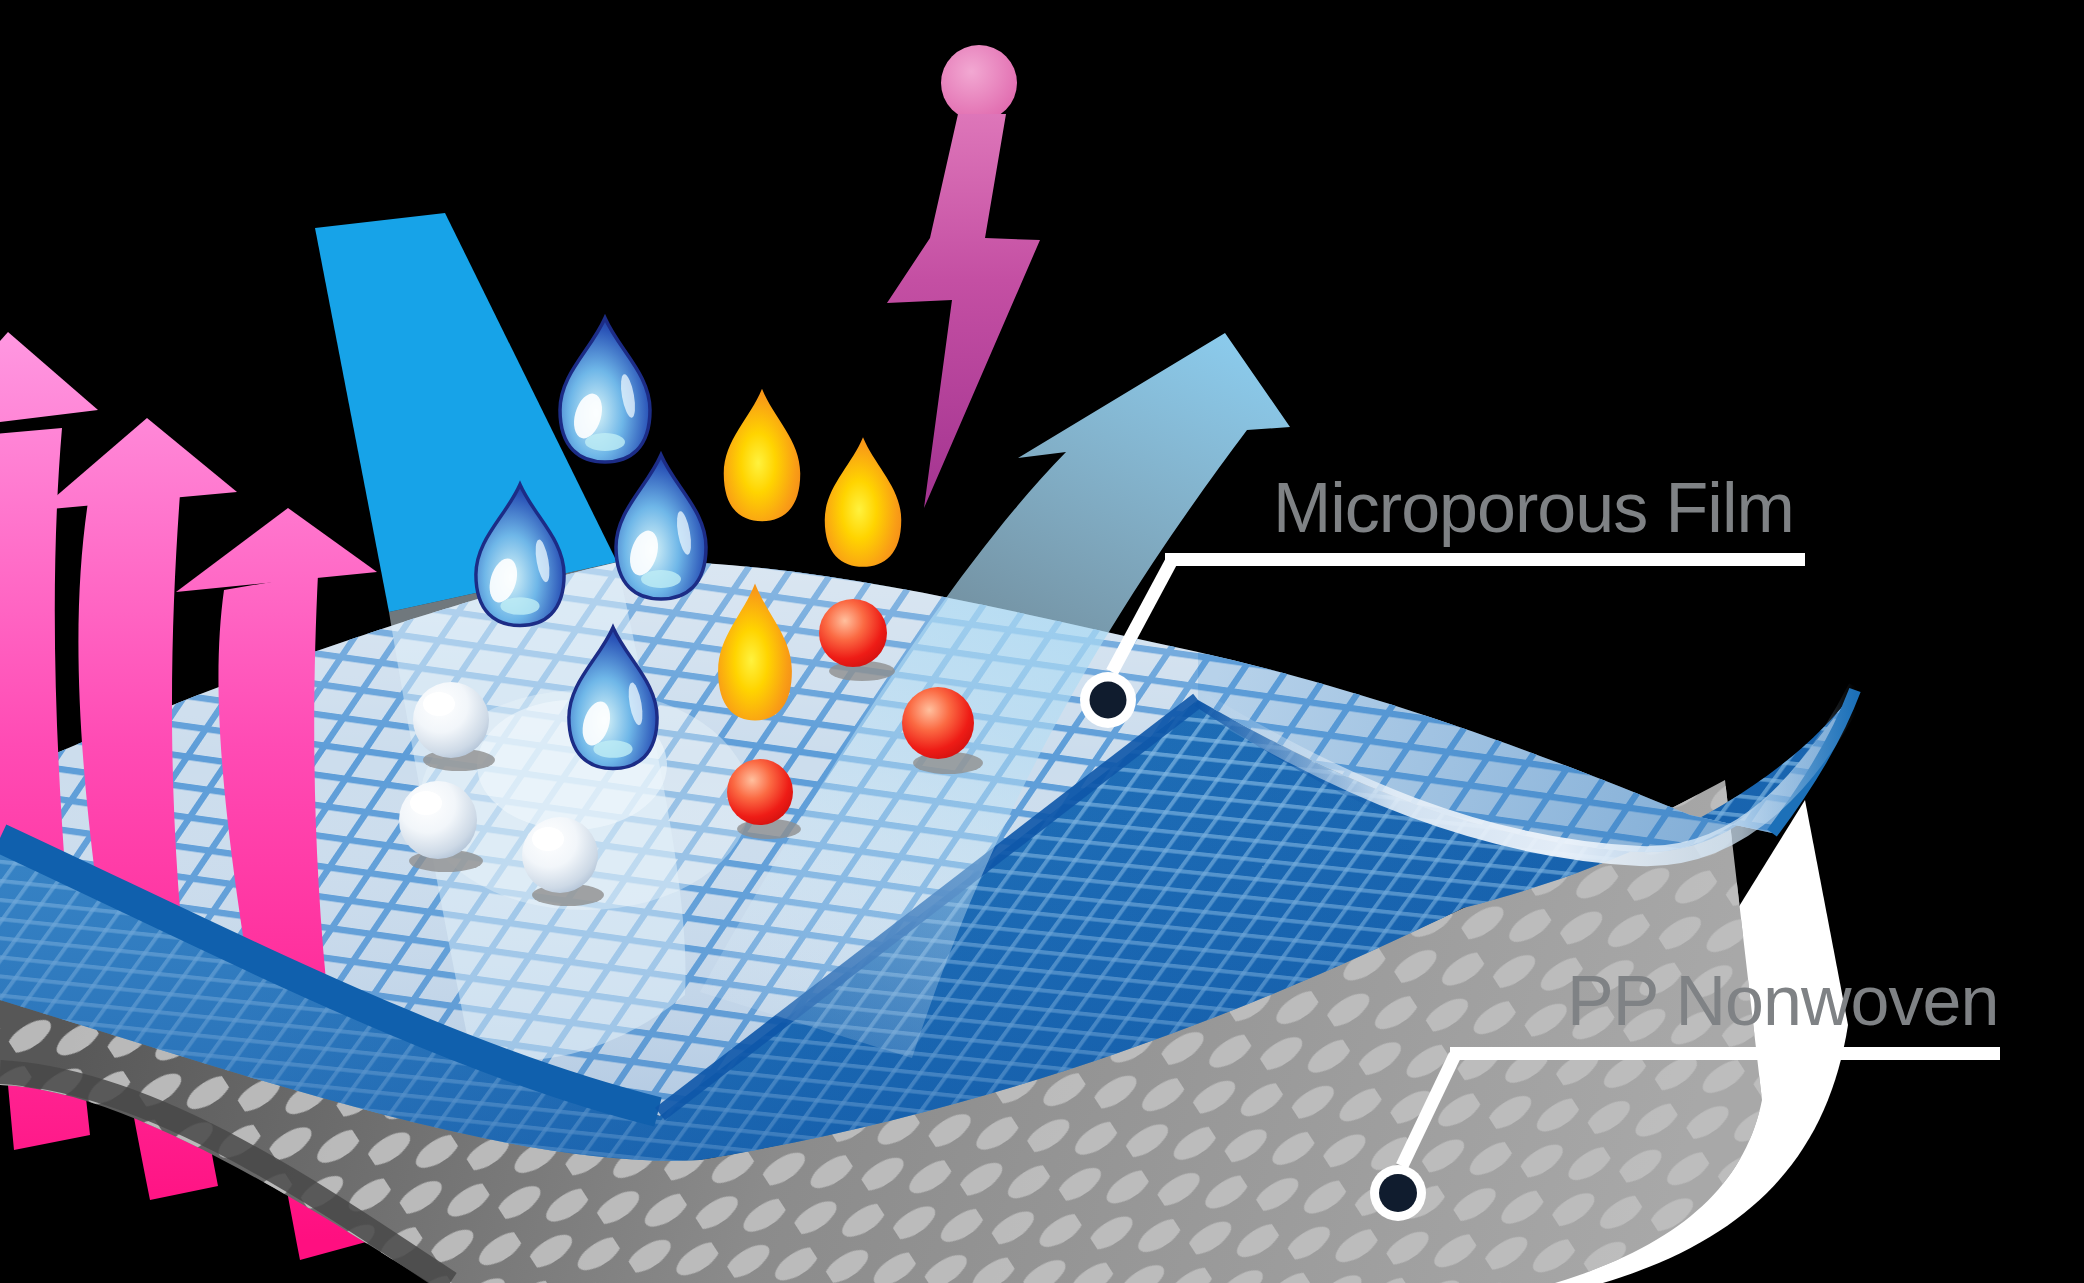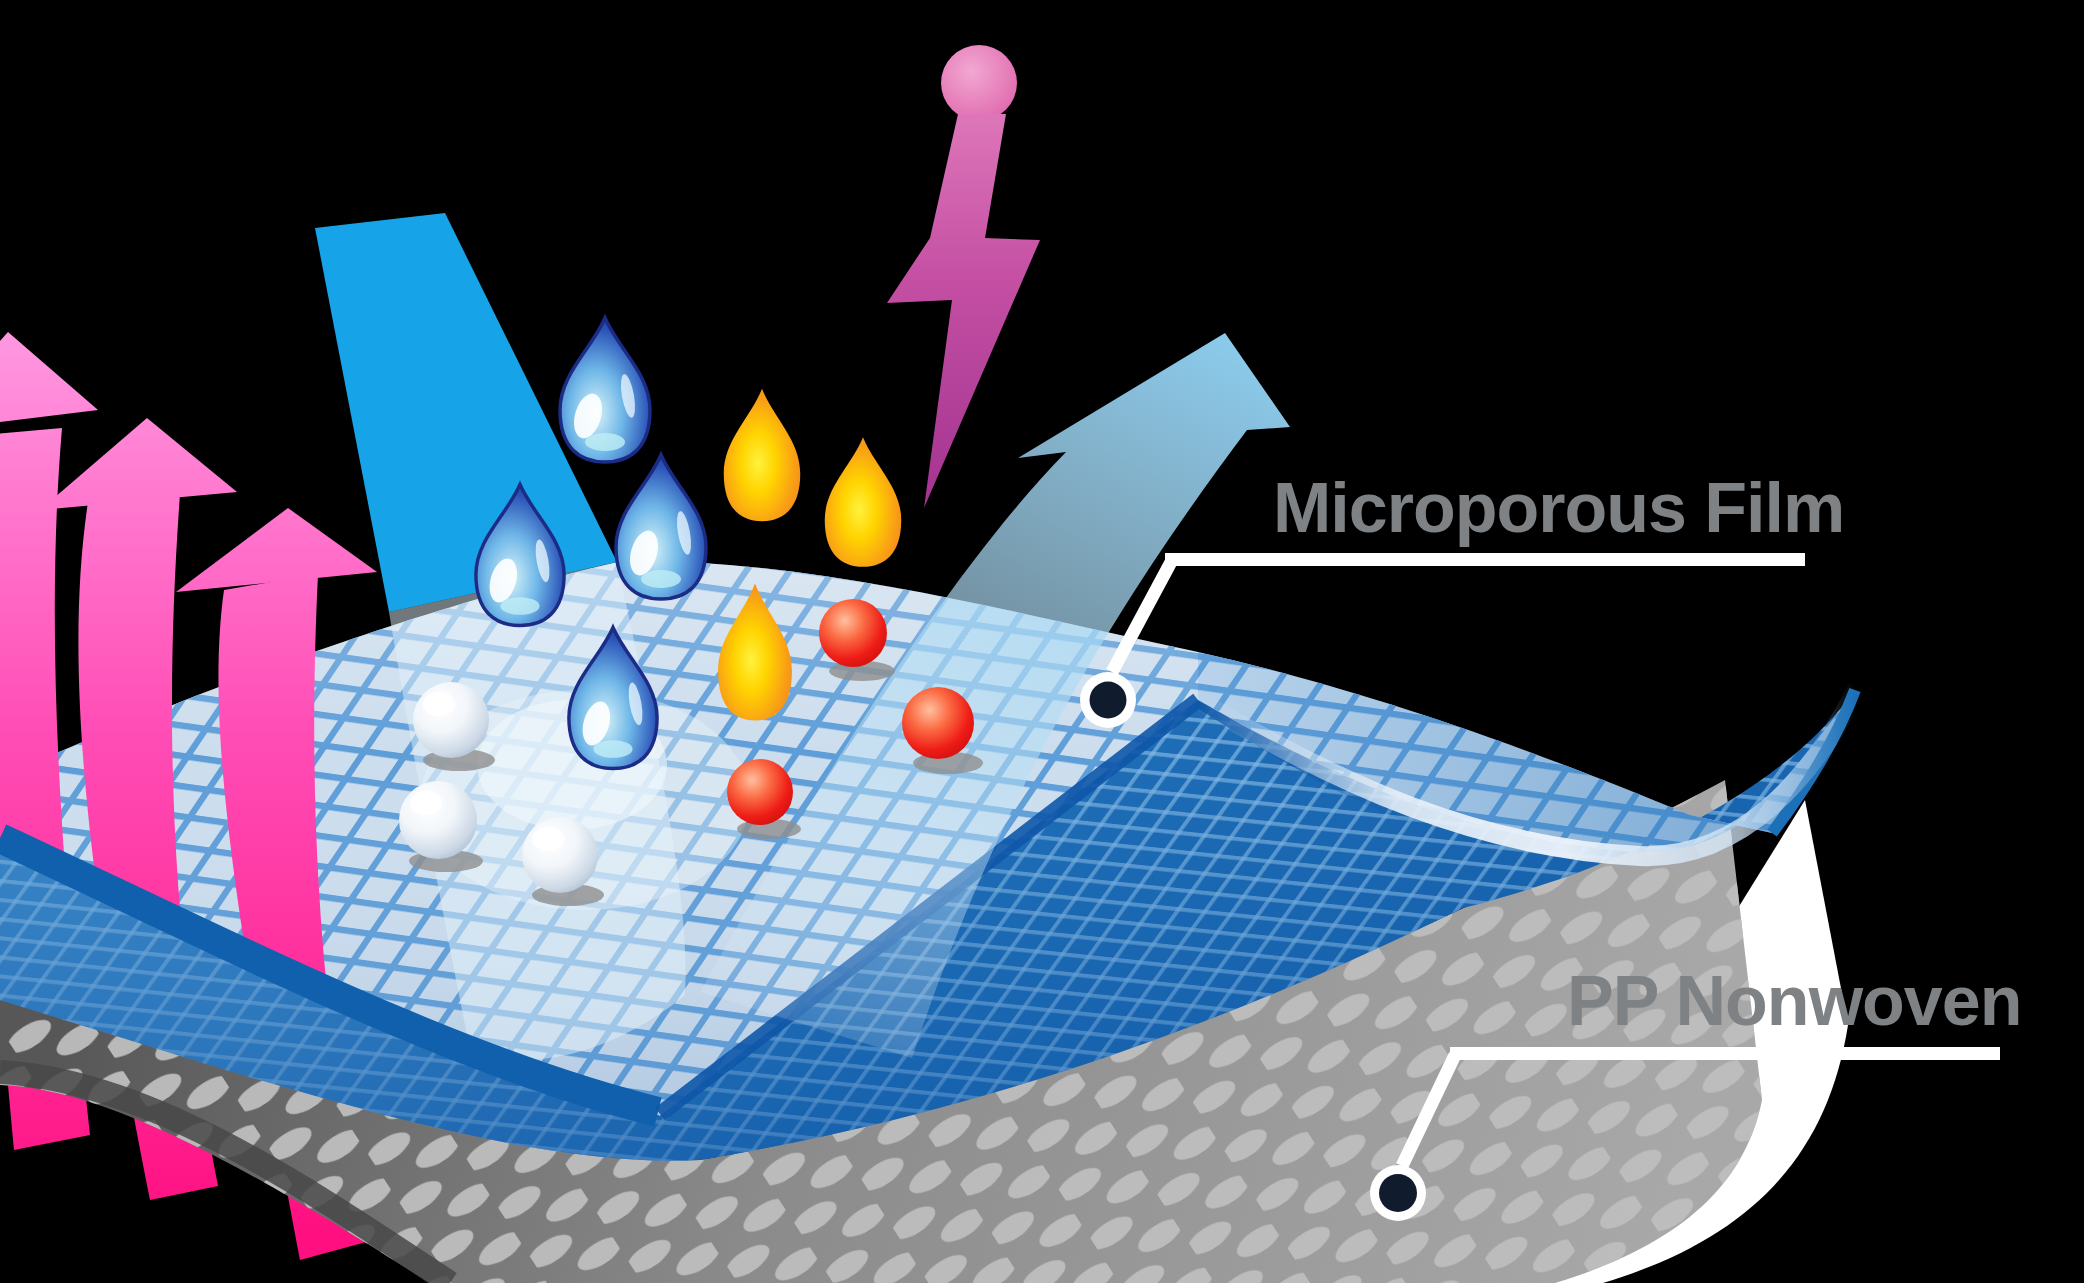--- a/index.html
+++ b/index.html
@@ -1,17 +1,17 @@
 <!DOCTYPE html>
 <html><head>
 <meta charset="utf-8">
 <style>
   html,body{margin:0;padding:0;background:#000;}
   #stage{position:relative;width:2084px;height:1283px;background:#22c55e;overflow:hidden;
-         font-family:"Liberation Sans",sans-serif;font-weight:bold;}
+         font-family:"Liberation Sans",sans-serif;}
   #art{position:absolute;left:0;top:0;}
   .lbl{fill:#7f8285;font-family:"Liberation Sans",sans-serif;font-size:70px;letter-spacing:-1px;}
 </style>
 </head>
 <body>
 
 <div id="stage">
 <svg id="art" width="2084" height="1283" viewBox="0 0 2084 1283">
   <defs>
 

